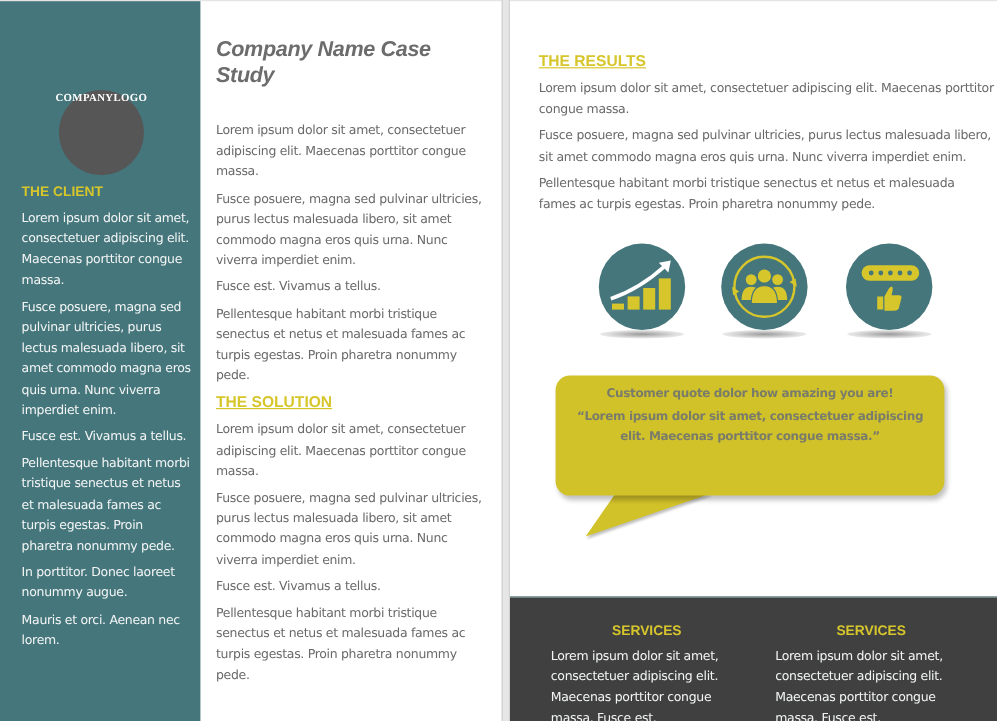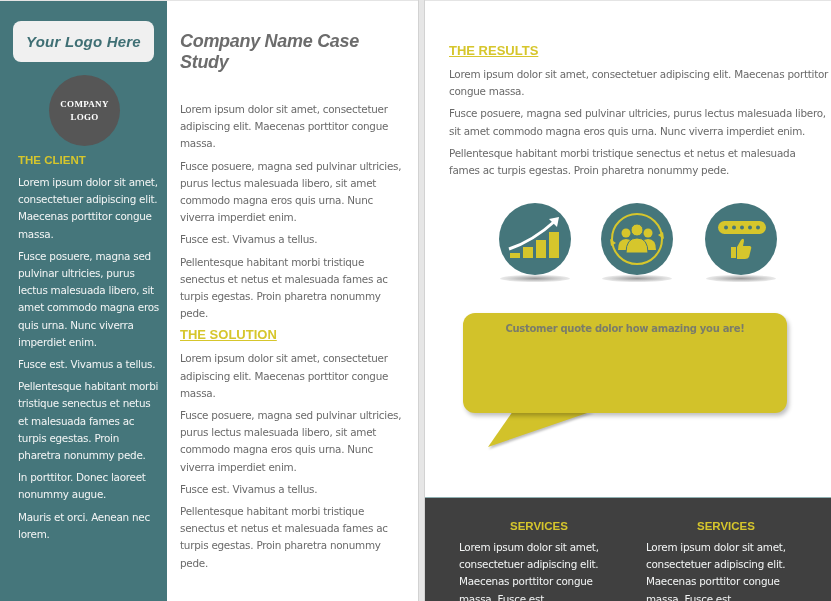--- a/index.html
+++ b/index.html
@@ -7,21 +7,21 @@
     body { position: relative; font-family: "Liberation Sans", sans-serif; }
 
     .page-left { position: absolute; left: 0; top: 0; width: 418px; height: 601px; background: #ffffff; border-top: 1px solid #e4e4e4; }
     .gutter { position: absolute; left: 418px; top: 0; width: 7px; height: 601px; background: #e6e6e6; border-left: 1px solid #d2d2d2; border-right: 1px solid #d2d2d2; }
     .page-right { position: absolute; left: 425px; top: 0; width: 406px; height: 601px; background: #ffffff; border-top: 1px solid #e4e4e4; }
 
     
     .sidebar { position: absolute; left: 0; top: 0; width: 167px; height: 601px; background: #45767b; }
     .logo-box { position: absolute; left: 13px; top: 20px; width: 141px; height: 41px; background: #f0f0f0; border-radius: 8px; display: flex; align-items: center; justify-content: center; }
     .logo-box span { font-family: "Liberation Sans", sans-serif; font-weight: bold; font-style: italic; font-size: 15px; color: #3f6f74; letter-spacing: 0.2px; }
-    .company-logo { position: absolute; left: 49px; top: 74px; width: 71px; height: 71px; border-radius: 50%; background: #565656; display: flex; flex-direction: column; align-items: center; justify-content: center; }
+    .company-logo { position: absolute; left: 49px; top: 74px; width: 71px; height: 71px; border-radius: 50%; background: #565656; display: flex; flex-direction: row; align-items: flex-start; justify-content: center; }
     .company-logo span { font-family: "Liberation Serif", serif; font-weight: bold; font-size: 9px; color: #ffffff; line-height: 13px; letter-spacing: 0.3px; }
     .sidebar-content { position: absolute; left: 18px; top: 153px; width: 142px; }
     .sidebar h3 { font-family: "Liberation Sans", sans-serif; font-size: 11.5px; font-weight: bold; color: #d6c62c; margin-bottom: 8px; }
     .sidebar p { font-family: "DejaVu Sans", sans-serif; font-size: 10.4px; line-height: 17.2px; color: #f3f5f5; margin-bottom: 5px; letter-spacing: -0.25px; }
 
     
     .main-col { position: absolute; left: 180px; top: 30px; width: 230px; }
     .doc-title { font-family: "Liberation Sans", sans-serif; font-size: 18px; font-weight: bold; font-style: italic; color: #6c6c6c; letter-spacing: -0.3px; margin-bottom: 28px; }
     .section-h { font-family: "Liberation Sans", sans-serif; font-size: 13px; font-weight: bold; color: #d6c62c; margin-bottom: 8px; text-decoration: underline; }
     .main-col p, .results p { font-family: "DejaVu Sans", sans-serif; font-size: 10.4px; line-height: 17.2px; color: #6a6a6a; margin-bottom: 5px; letter-spacing: -0.25px; }
@@ -45,23 +45,20 @@
     .footer { position: absolute; left: 0; top: 462px; width: 466px; height: 139px; background: #404040; border-top: 1px solid #8fb0b2; margin-top: 34px; }
     .footer-col { position: absolute; top: 22px; width: 160px; }
     .footer-col h4 { font-family: "Liberation Sans", sans-serif; font-size: 11.5px; font-weight: bold; color: #d6c62c; text-align: center; margin-bottom: 7px; }
     .footer-col p { font-family: "DejaVu Sans", sans-serif; font-size: 10.4px; line-height: 17.2px; color: #f3f5f5; letter-spacing: -0.25px; }
   </style>
 </head>
 <body>
 
 <div class="page-left">
   <div class="sidebar">
-    <div class="logo-box">
-      <span>Your Logo Here</span>
-    </div>
     <div class="company-logo">
       <span>COMPANY</span>
       <span>LOGO</span>
     </div>
     <div class="sidebar-content">
       <h3>THE CLIENT</h3>
       <p>Lorem ipsum dolor sit amet, consectetuer adipiscing elit. Maecenas porttitor congue massa.</p>
       <p>Fusce posuere, magna sed pulvinar ultricies, purus lectus malesuada libero, sit amet commodo magna eros quis urna. Nunc viverra imperdiet enim.</p>
       <p>Fusce est. Vivamus a tellus.</p>
       <p>Pellentesque habitant morbi tristique senectus et netus et malesuada fames ac turpis egestas. Proin pharetra nonummy pede.</p>
@@ -141,20 +138,21 @@
     </div>
     <div class="icon-shadow" style="left:207px;"></div>
   </div>
 
   <div class="quote-wrap">
     <svg class="quote-tail" width="120" height="40" viewBox="0 0 120 40">
       <polygon points="30,0 110,0 5,36" fill="#d2c22a" style="filter: drop-shadow(1px 2px 1px rgba(0,0,0,0.25));"></polygon>
     </svg>
     <div class="quote-bubble">
       <div class="quote-title">Customer quote dolor how amazing you are!</div>
+      <div class="quote-text">“Lorem ipsum dolor sit amet, consectetuer adipiscing elit. Maecenas porttitor congue massa.”</div>
     </div>
   </div>
 
   <div class="footer">
     <div class="footer-col" style="left:34px;">
       <h4>SERVICES</h4>
       <p>Lorem ipsum dolor sit amet, consectetuer adipiscing elit. Maecenas porttitor congue massa. Fusce est.</p>
     </div>
     <div class="footer-col" style="left:221px;">
       <h4>SERVICES</h4>

